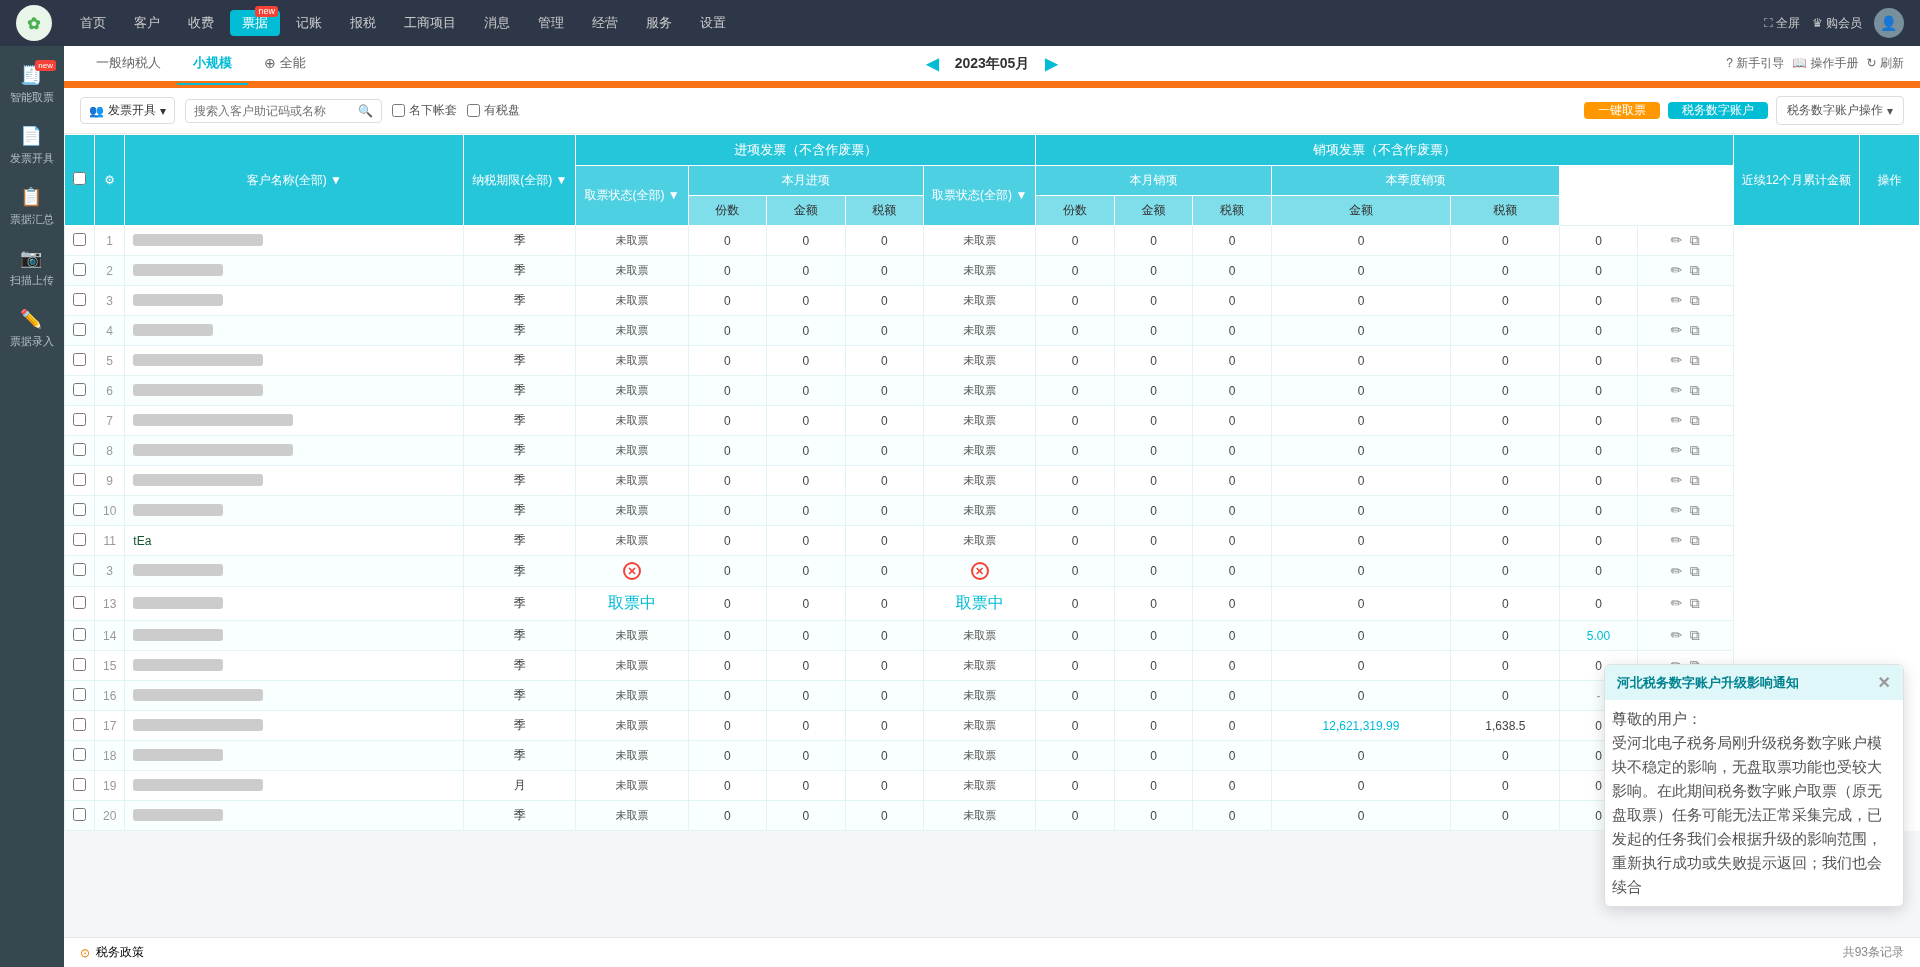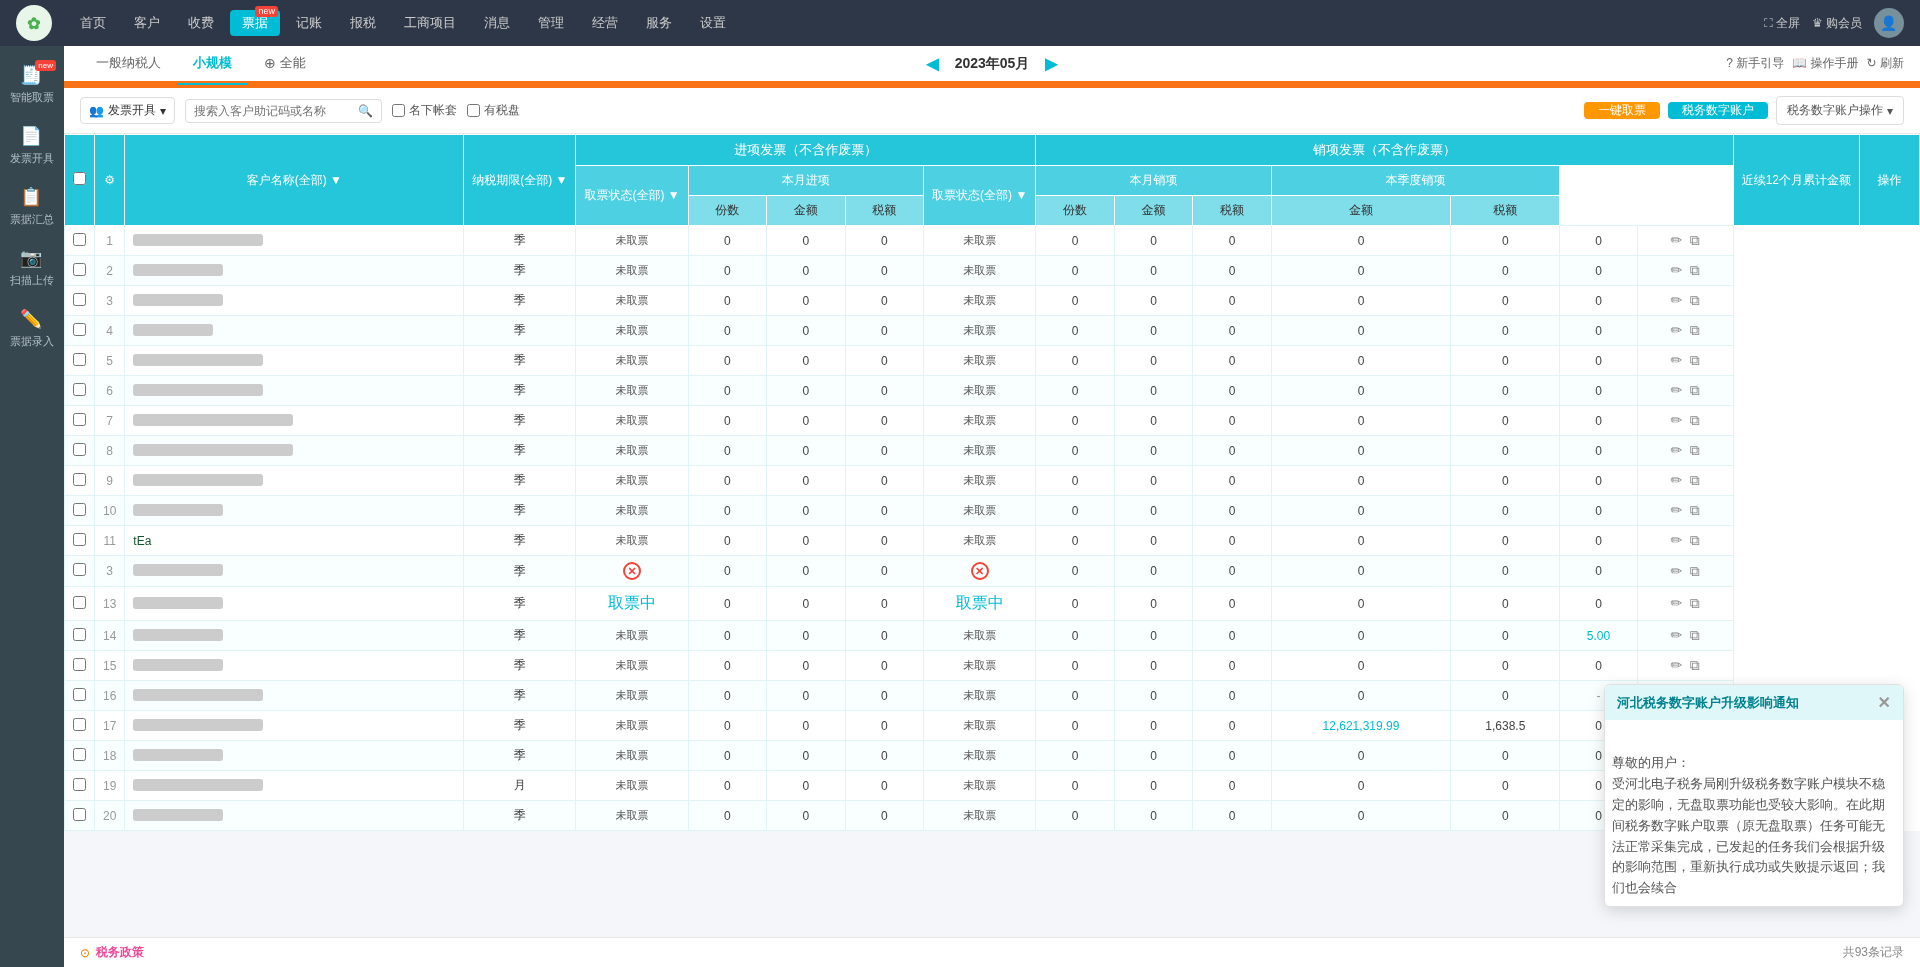--- a/index.html
+++ b/index.html
@@ -348,22 +348,21 @@
       align-items: center;
       border-radius: 6px 6px 0 0;
       font-weight: bold;
       color: #00838f;
       font-size: 13px;
     }
     .notification-popup .notif-body {
       padding: 7px;
       color: #555;
       line-height: 1.6;
-      font-size: 13px;
-      margin-top: 26px;
+      font-size: 15px;
     }
     .notif-close { cursor: pointer; color: #999; font-size: 16px; }
 
     
     .table-footer {
       background: #fff;
       padding: 6px 16px;
       font-size: 12px;
       color: #f57c00;
       border-top: 1px solid #e8e8e8;
@@ -943,21 +942,21 @@
       <span class="action-icon">✏</span>
       <span class="action-icon">⧉</span>
     </td>
   </tr>
           </tbody>
       </table>
     </div>
 
     <div class="table-footer">
       <span style="color:#f57c00;">⊙</span>
-      <span style="color:#ec4899;cursor:pointer;font-weight:bold;">税务政策</span>
+      <span style="color:#000000;cursor:pointer;">税务政策</span>
       <span class="record-count">共93条记录</span>
     </div>
   </div>
 </div>
 
 <div class="notification-popup">
   <div class="notif-header">
     <span>河北税务数字账户升级影响通知</span>
     <span class="notif-close">✕</span>
   </div>

